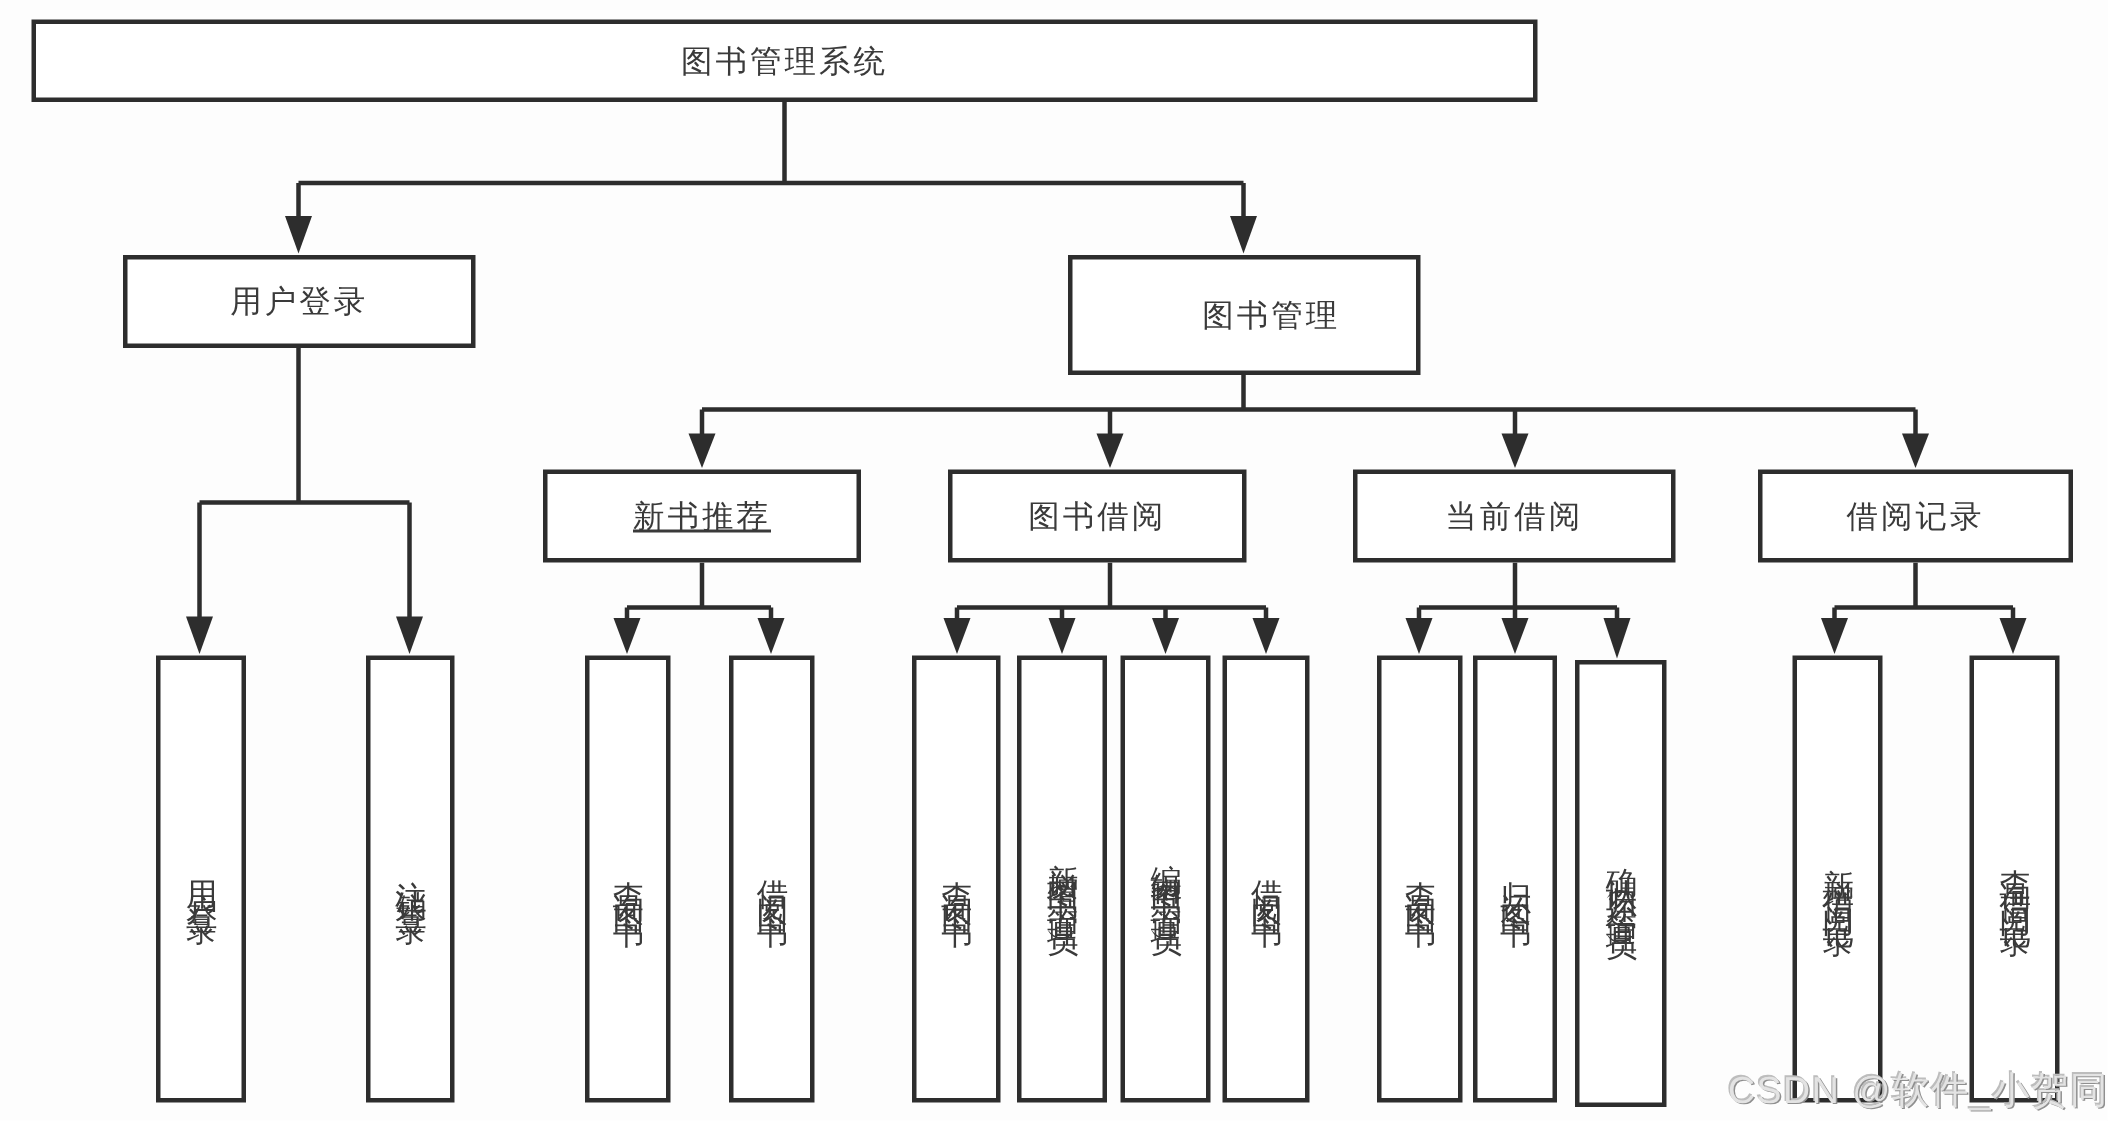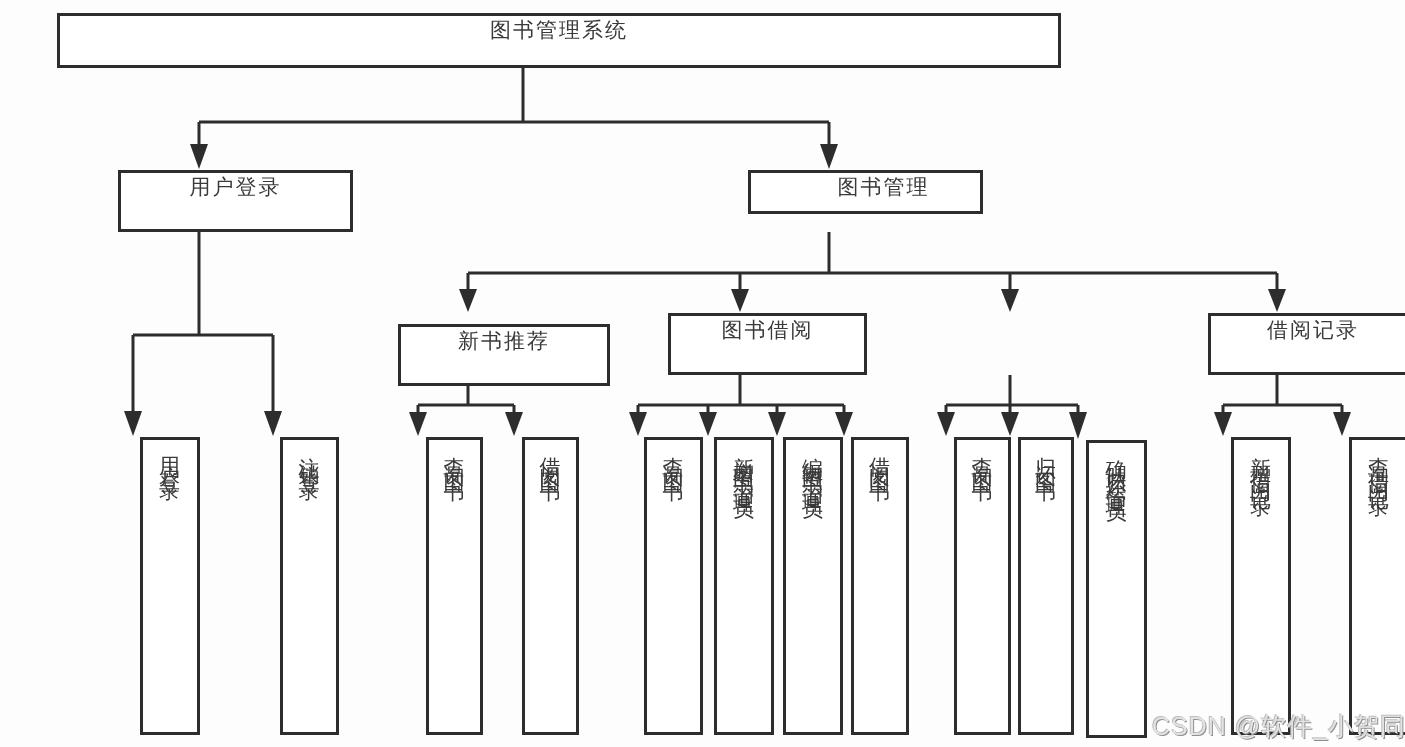--- a/index.html
+++ b/index.html
@@ -19,23 +19,23 @@
     left: 0; top: 0;
     width: 1405px; height: 747px;
     pointer-events: none;
   }
   .node {
     position: absolute;
     box-sizing: border-box;
     background: #ffffff;
     border: 3px solid #2d2d2d;
     display: flex;
+    align-items: center;
     justify-content: center;
     color: #3a3a3a;
-    margin-left: 36px;
   }
   .h-node { font-size: 21px; letter-spacing: 2px; }
   .root-node { left: 21px; top: 13px; width: 1004px; height: 55px; }
   .tall-node {
     top: 437px;
     height: 298px;
   }
   .tall-node .v-label {
     writing-mode: vertical-lr;
     text-orientation: mixed;
@@ -102,29 +102,32 @@
     </g>
   </svg>
 
   <div class="node h-node root-node">
     <span>图书管理系统</span>
   </div>
 
   <div class="node h-node" style="left:82px; top:170px; width:235px; height:62px;">
     <span>用户登录</span>
   </div>
-  <div class="node h-node" style="left:712px; top:170px; width:235px; height:44px;padding-left:36px;">
+  <div class="node h-node" style="left:712px; top:170px; width:235px; height:80px;padding-left:36px;">
     <span>图书管理</span>
   </div>
 
-  <div class="node h-node" style="left:362px; top:324px; width:212px; height:62px;">
+  <div class="node h-node" style="left:362px; top:313px; width:212px; height:62px;text-decoration:underline;">
     <span>新书推荐</span>
   </div>
   <div class="node h-node" style="left:632px; top:313px; width:199px; height:62px;">
     <span>图书借阅</span>
+  </div>
+  <div class="node h-node" style="left:902px; top:313px; width:215px; height:62px;">
+    <span>当前借阅</span>
   </div>
   <div class="node h-node" style="left:1172px; top:313px; width:210px; height:62px;">
     <span>借阅记录</span>
   </div>
 
   <div class="node tall-node" style="left:104px; width:60px;">
     <span class="v-label">用户登录</span>
   </div>
   <div class="node tall-node" style="left:244px; width:59px;">
     <span class="v-label">注销登录</span>

